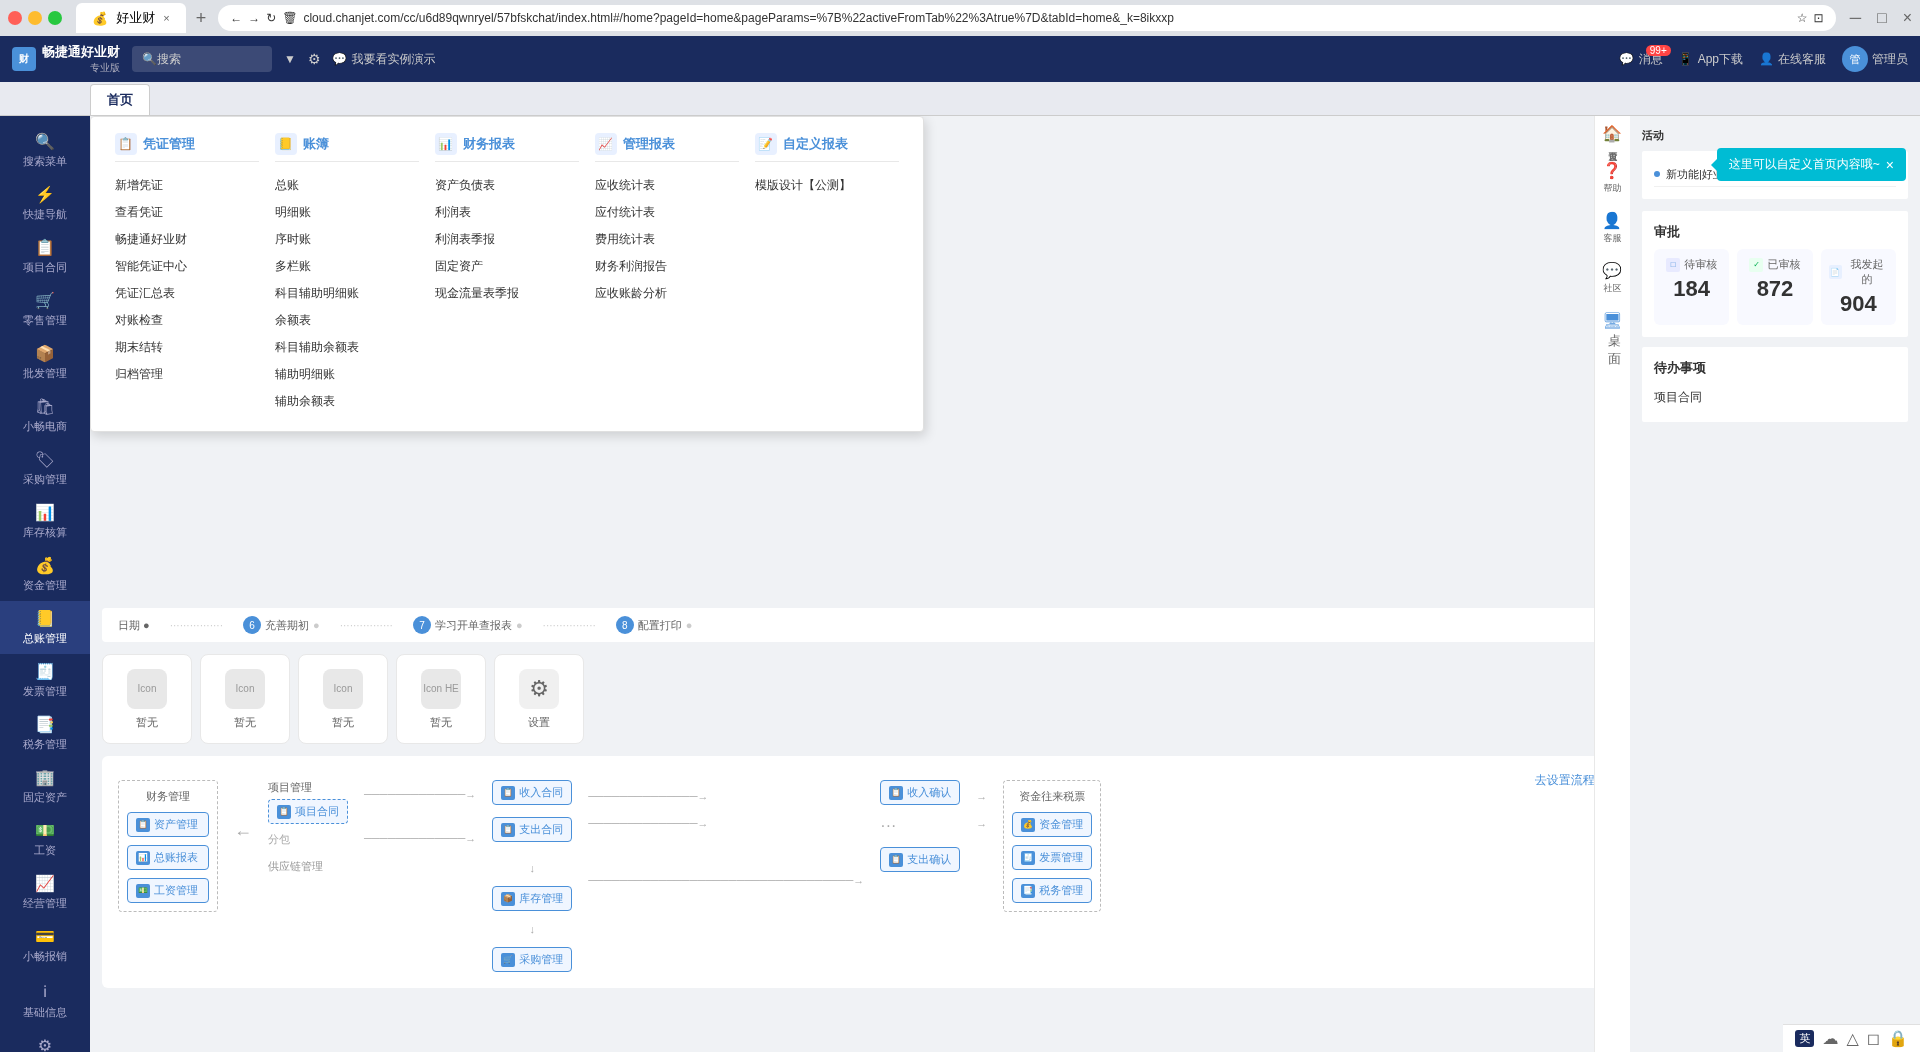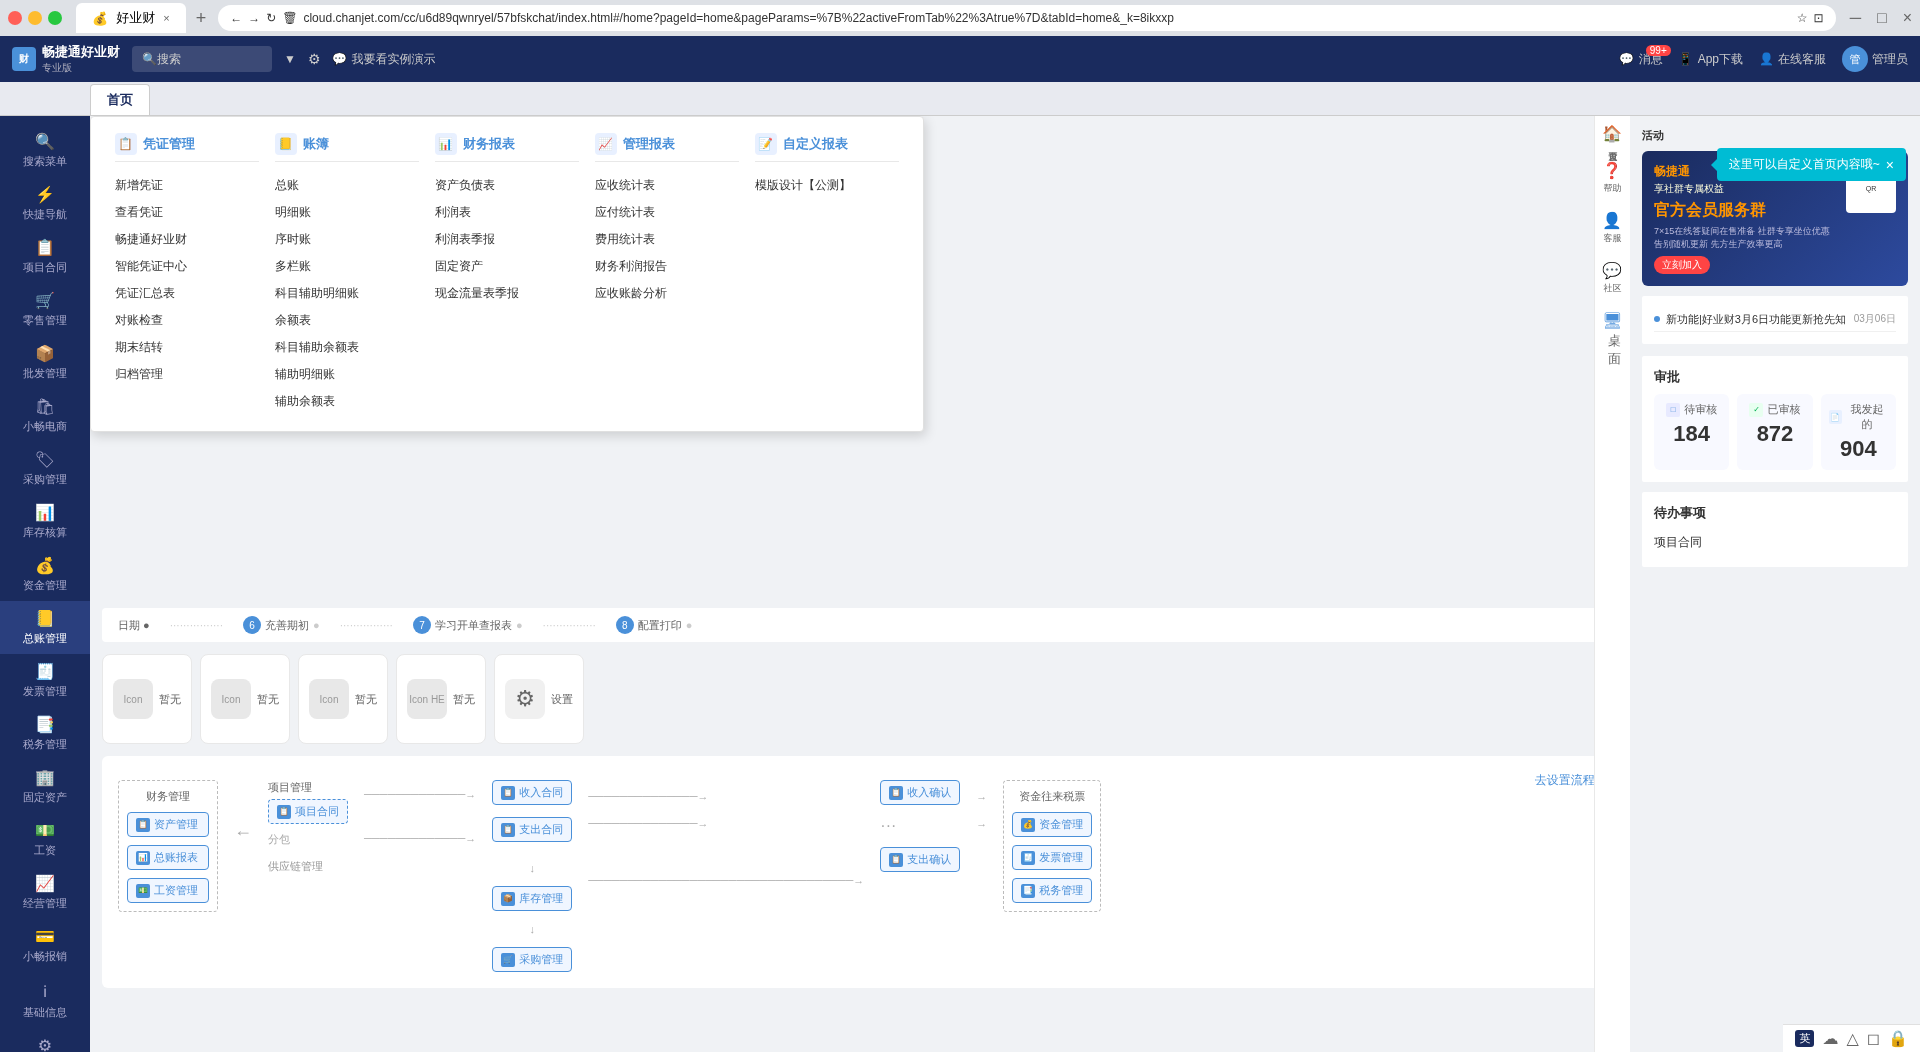--- a/index.html
+++ b/index.html
@@ -59,21 +59,21 @@
     .menu-section-icon { width: 22px; height: 22px; background: #e8f0ff; border-radius: 4px; display: flex; align-items: center; justify-content: center; font-size: 12px; }
     .menu-item { display: block; padding: 5px 0; color: #333; font-size: 12px; cursor: pointer; text-decoration: none; }
 
     
     .progress-steps { display: flex; align-items: center; background: #fff; border-radius: 4px; padding: 8px 16px; margin-bottom: 12px; gap: 20px; overflow: hidden; }
     .step-item { display: flex; align-items: center; gap: 4px; font-size: 11px; color: #666; white-space: nowrap; }
     .step-num { width: 18px; height: 18px; border-radius: 50%; background: #4a90d9; color: #fff; font-size: 10px; display: flex; align-items: center; justify-content: center; flex-shrink: 0; }
 
     
     .icon-grid { display: flex; gap: 8px; margin-bottom: 12px; flex-wrap: wrap; }
-    .icon-cell { width: 90px; height: 90px; background: #fff; border-radius: 8px; display: flex; flex-direction: row; align-items: center; justify-content: center; gap: 6px; cursor: pointer; border: 1px solid #e8e8e8; }
+    .icon-cell { width: 90px; height: 90px; background: #fff; border-radius: 8px; display: flex; flex-direction: column; align-items: center; justify-content: center; gap: 6px; cursor: pointer; border: 1px solid #e8e8e8; }
     .icon-cell-img { width: 40px; height: 40px; background: #e8e8e8; border-radius: 8px; display: flex; align-items: center; justify-content: center; color: #999; font-size: 10px; }
     .icon-cell-label { font-size: 11px; color: #666; text-align: center; }
     .icon-cell.settings-cell .icon-cell-img { background: #f0f0f0; color: #666; font-size: 18px; }
 
     
     .right-panel { width: 290px; background: #f0f2f5; flex-shrink: 0; padding: 12px; overflow-y: auto; }
 
     
     .panel-section { margin-bottom: 12px; }
     .panel-card { background: #fff; border-radius: 2px; padding: 12px; margin-bottom: 10px; }
@@ -152,21 +152,21 @@
   </div>
 </div>
 
 <div class="app-wrapper">
 
   <div class="app-header">
     <div class="app-logo">
       <div class="app-logo-icon">财</div>
       <div>
         <div style="color:#fff;font-size:13px;font-weight:bold;">畅捷通好业财</div>
-        <div style="color:#aab;font-size:10px;">专业版</div>
+        <div style="color:#aab;font-size:10px;text-align:right;">专业版</div>
       </div>
     </div>
     <div class="header-search">
       <span>🔍</span>
       <span>搜索</span>
     </div>
     <div class="header-dropdown">
       <span>▼</span>
     </div>
     <div class="header-settings-icon">⚙</div>
@@ -544,33 +544,20 @@
     <div class="right-panel">
 
       <div class="tooltip-popup">
         <div class="tooltip-arrow"></div>
         <span>这里可以自定义首页内容哦~</span>
         <span class="tooltip-close">×</span>
       </div>
 
       <div class="panel-section">
         <div style="font-size:11px; font-weight:bold; color:#333; margin-bottom:8px;">活动</div>
-        <div class="activity-banner">
-          <div style="display:flex; gap:8px; align-items:flex-start;">
-            <div style="flex:1;">
-              <div style="font-size:12px; color:#ff9500; font-weight:bold;">畅捷通</div>
-              <div style="font-size:10px; color:#ffd; margin-top:2px;">享社群专属权益</div>
-              <div style="font-size:16px; font-weight:bold; color:#ff9500; margin: 4px 0;">官方会员服务群</div>
-              <div style="font-size:9px; color:#bbd; line-height:1.4;">7×15在线答疑间在售准备 社群专享坐位优惠</div>
-              <div style="font-size:9px; color:#bbd; line-height:1.4;">告别随机更新 先方生产效率更高</div>
-              <div class="activity-btn">立刻加入</div>
-            </div>
-            <div class="activity-qr" style="font-size:7px; color:#333; text-align:center;">QR</div>
-          </div>
-        </div>
 
         <div class="panel-card">
           <div class="news-item">
             <div class="news-dot"></div>
             <span class="news-text">新功能|好业财3月6日功能更新抢先知</span>
             <span class="news-date">03月06日</span>
           </div>
         </div>
       </div>
 

